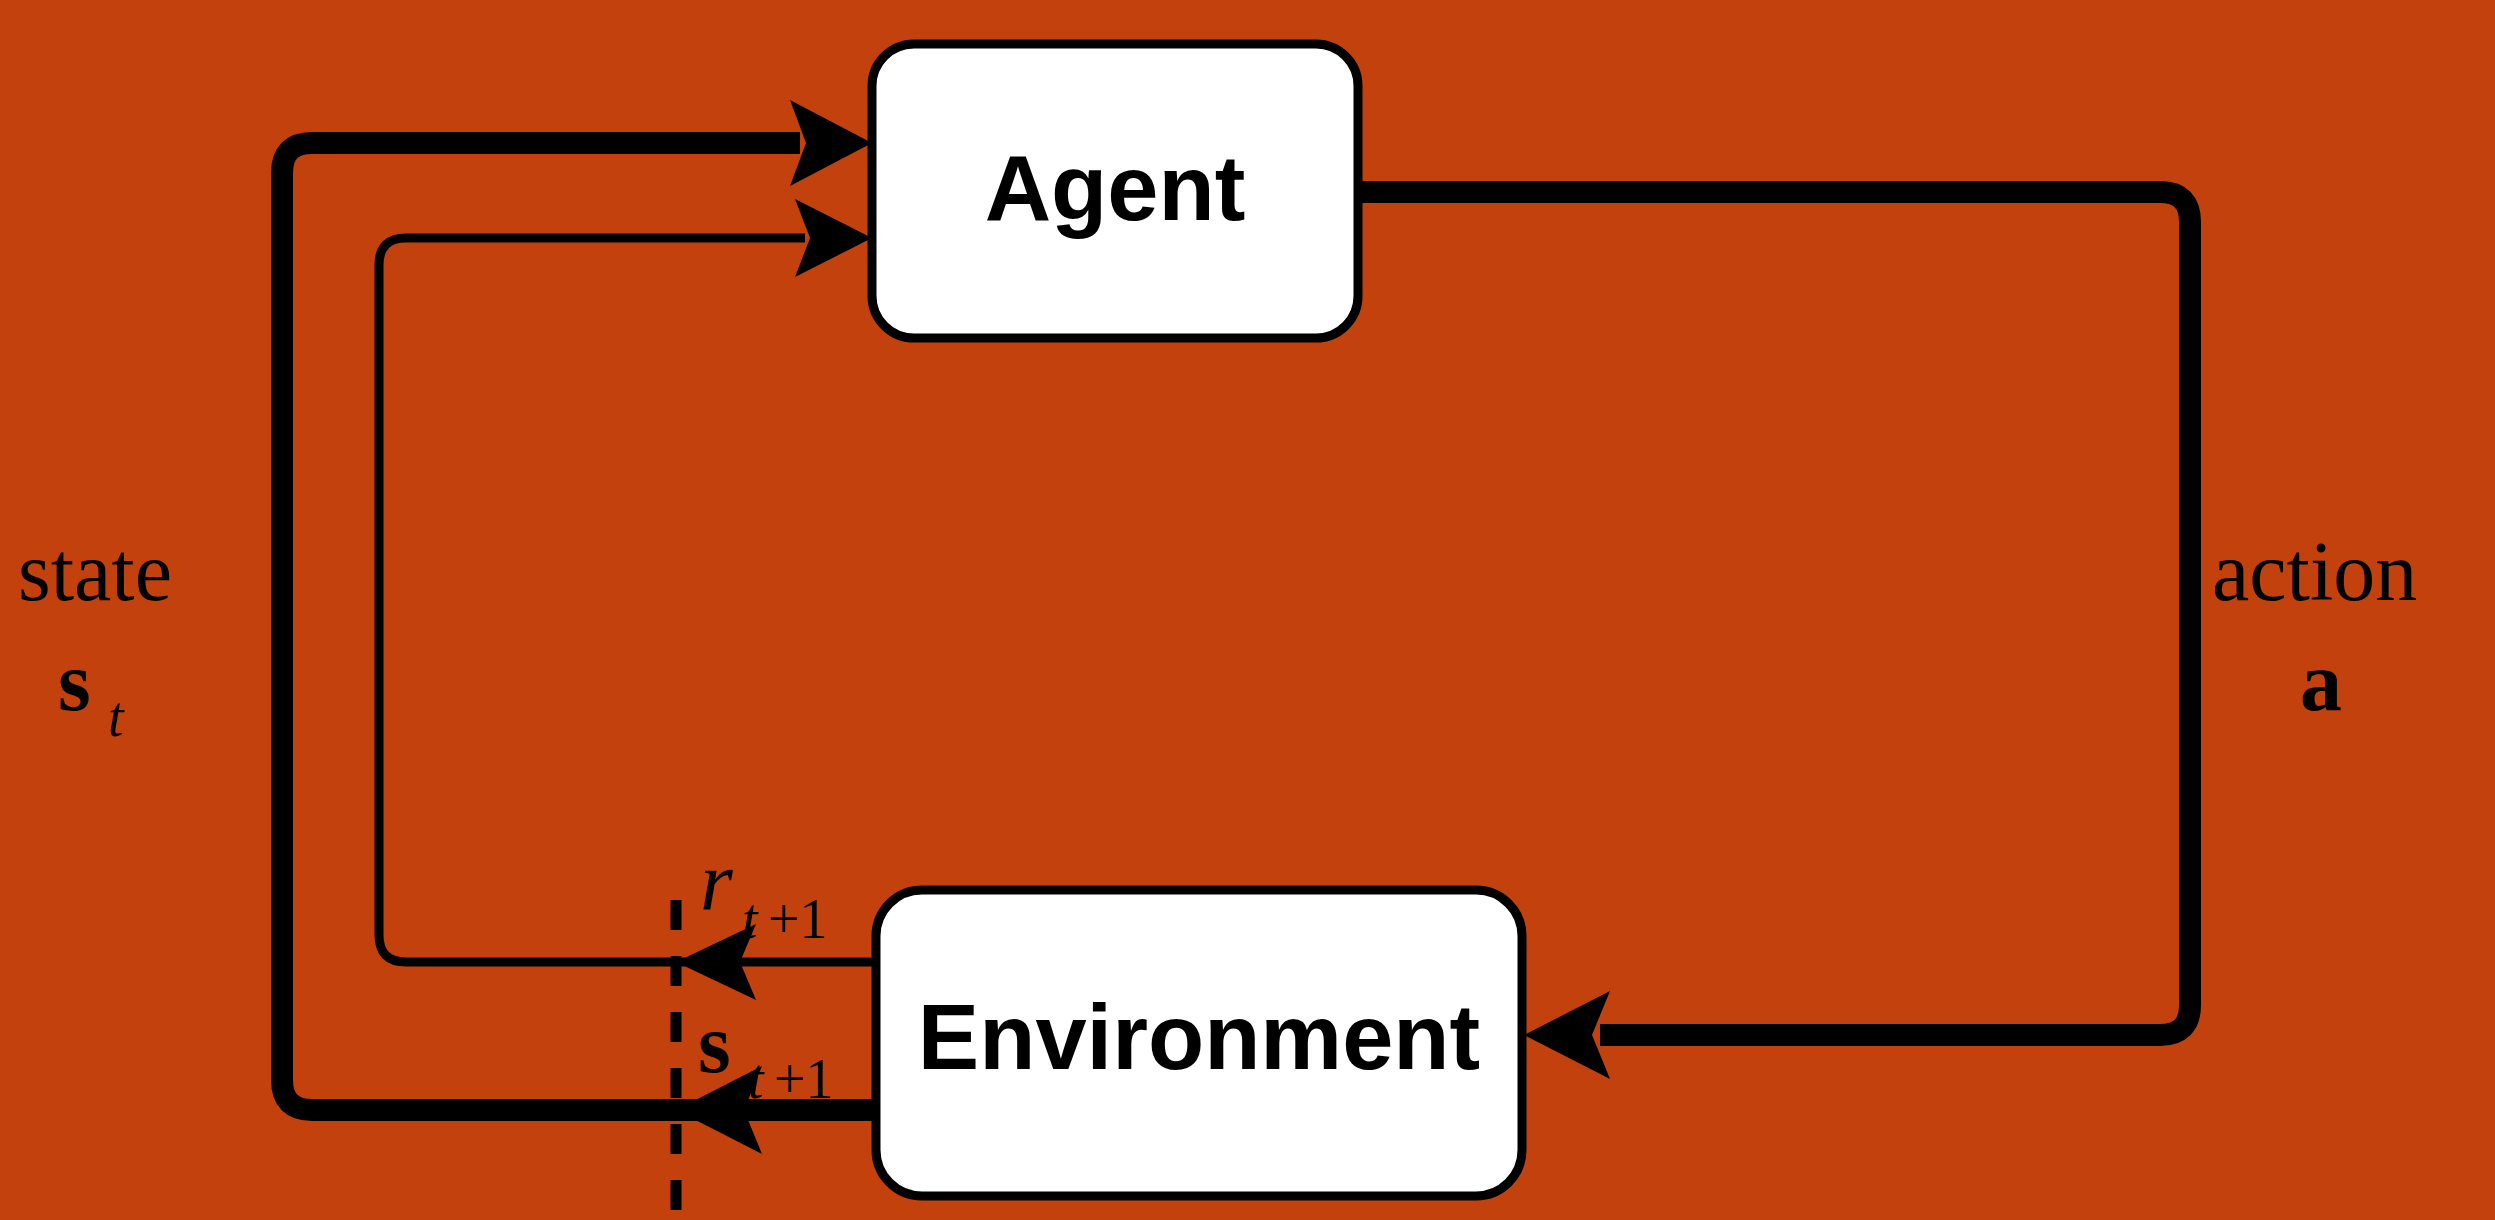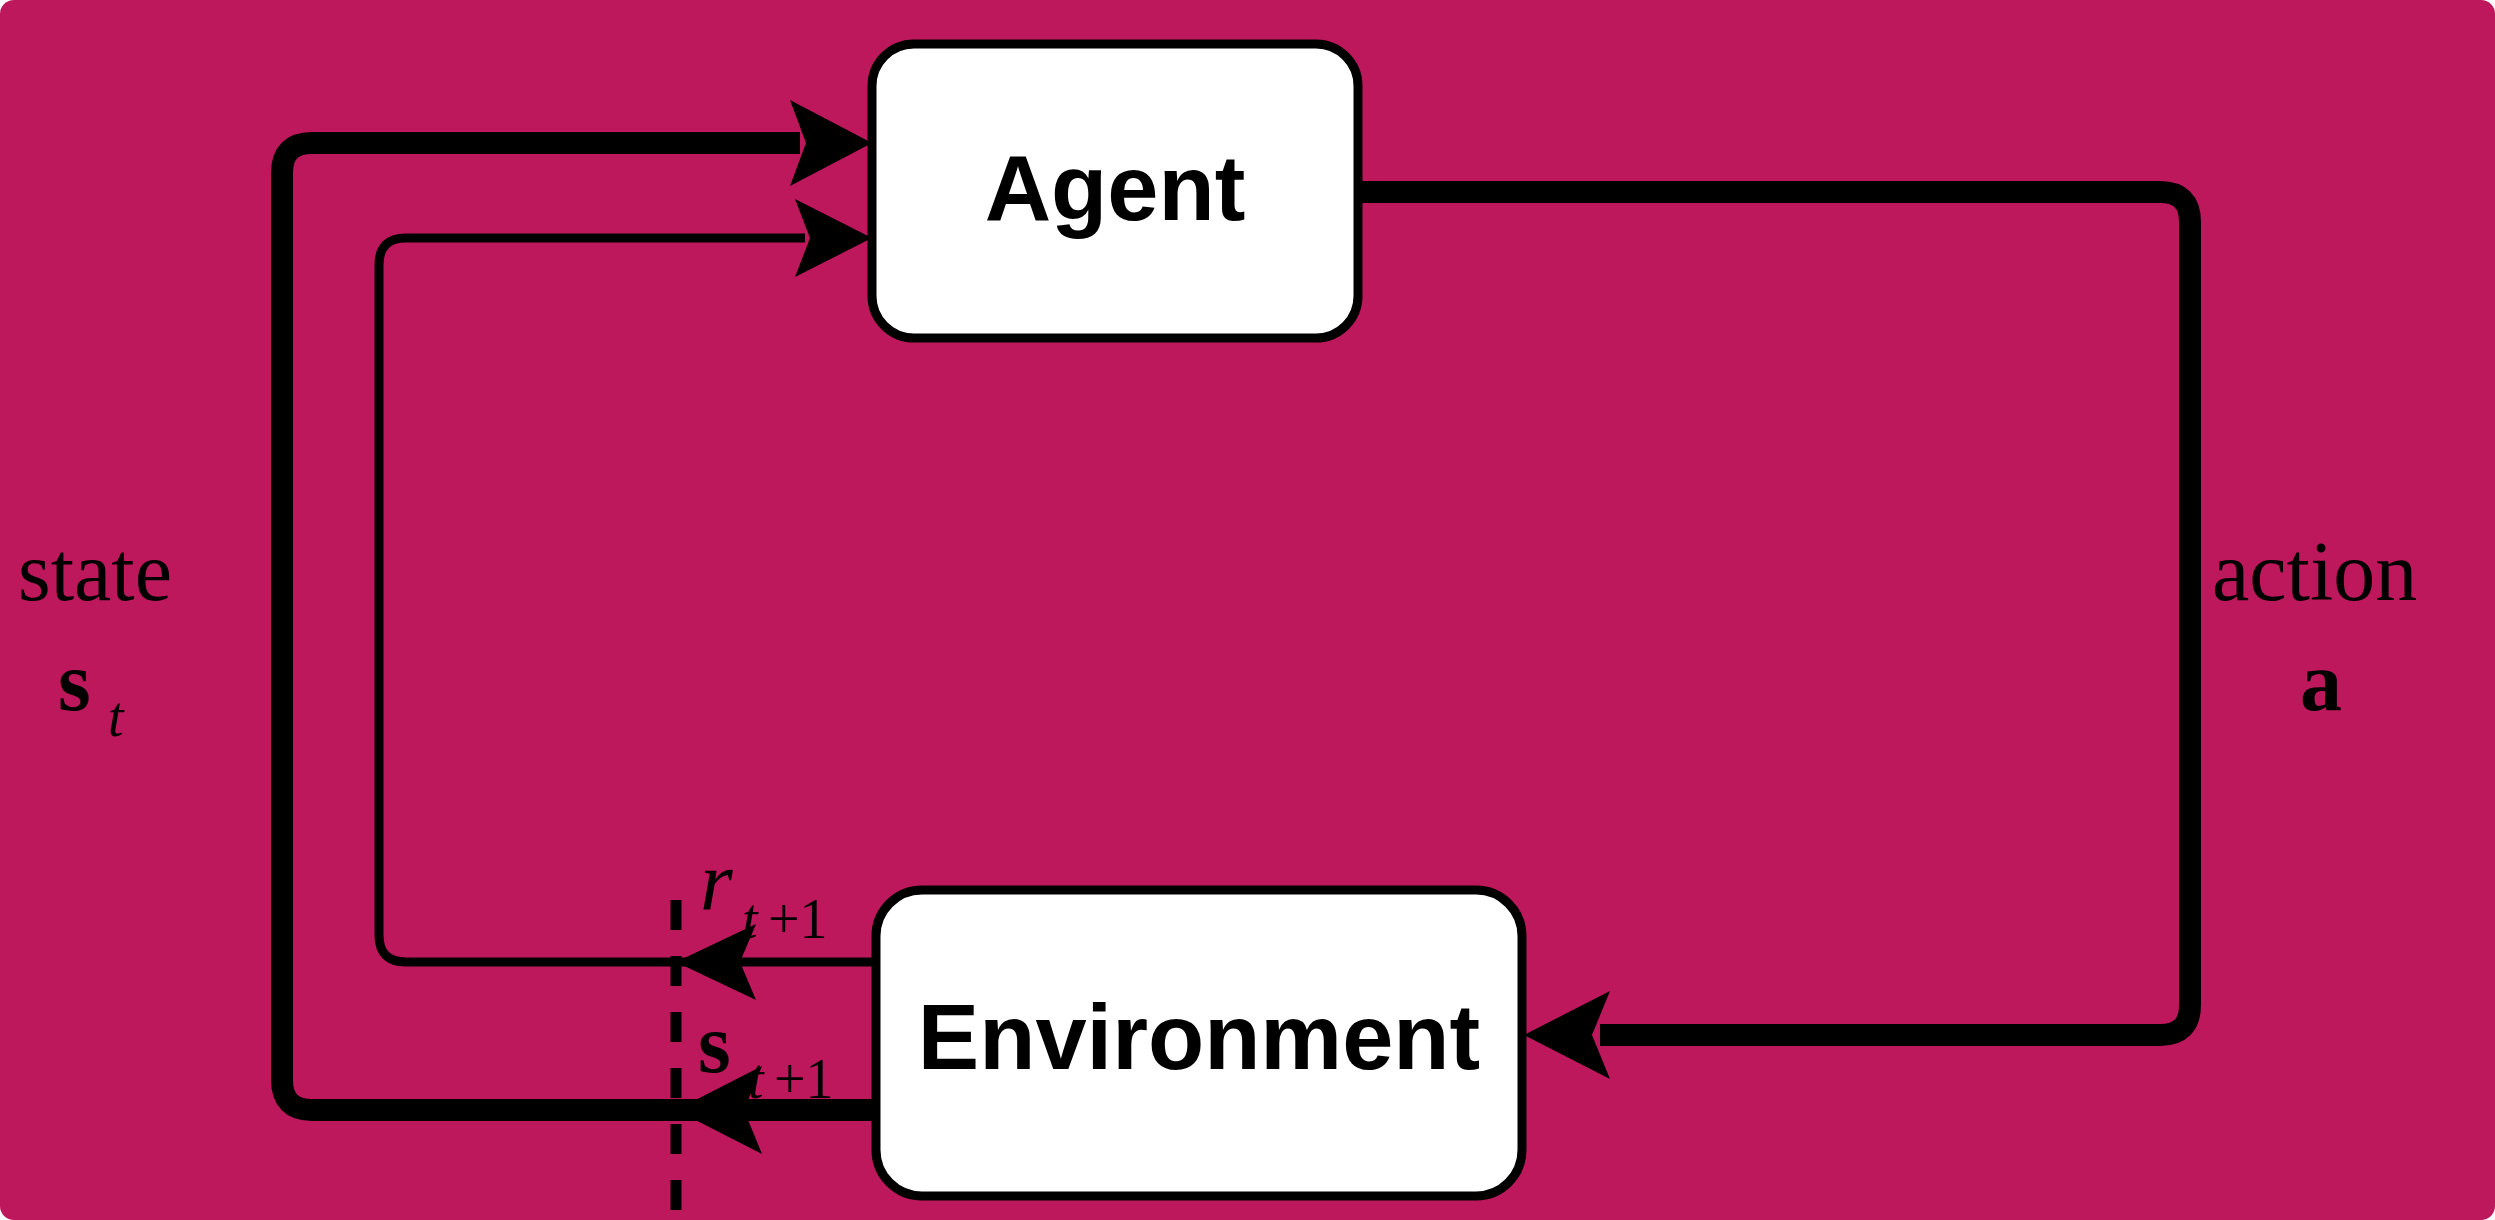--- a/index.html
+++ b/index.html
@@ -4,24 +4,23 @@
 <style>
   html, body {
     margin: 0;
     padding: 0;
     background: #ffffff;
   }
   #canvas {
     position: relative;
     width: 2495px;
     height: 1220px;
-    background: #be185d;
+    background: #c2410c;
     overflow: hidden;
     font-family: "Liberation Serif", serif;
-    border-radius: 14px;
   }
   svg#diagram {
     position: absolute;
     top: 0;
     left: 0;
     width: 2495px;
     height: 1220px;
   }
   .box-label {
     font-family: "Liberation Sans", sans-serif;

